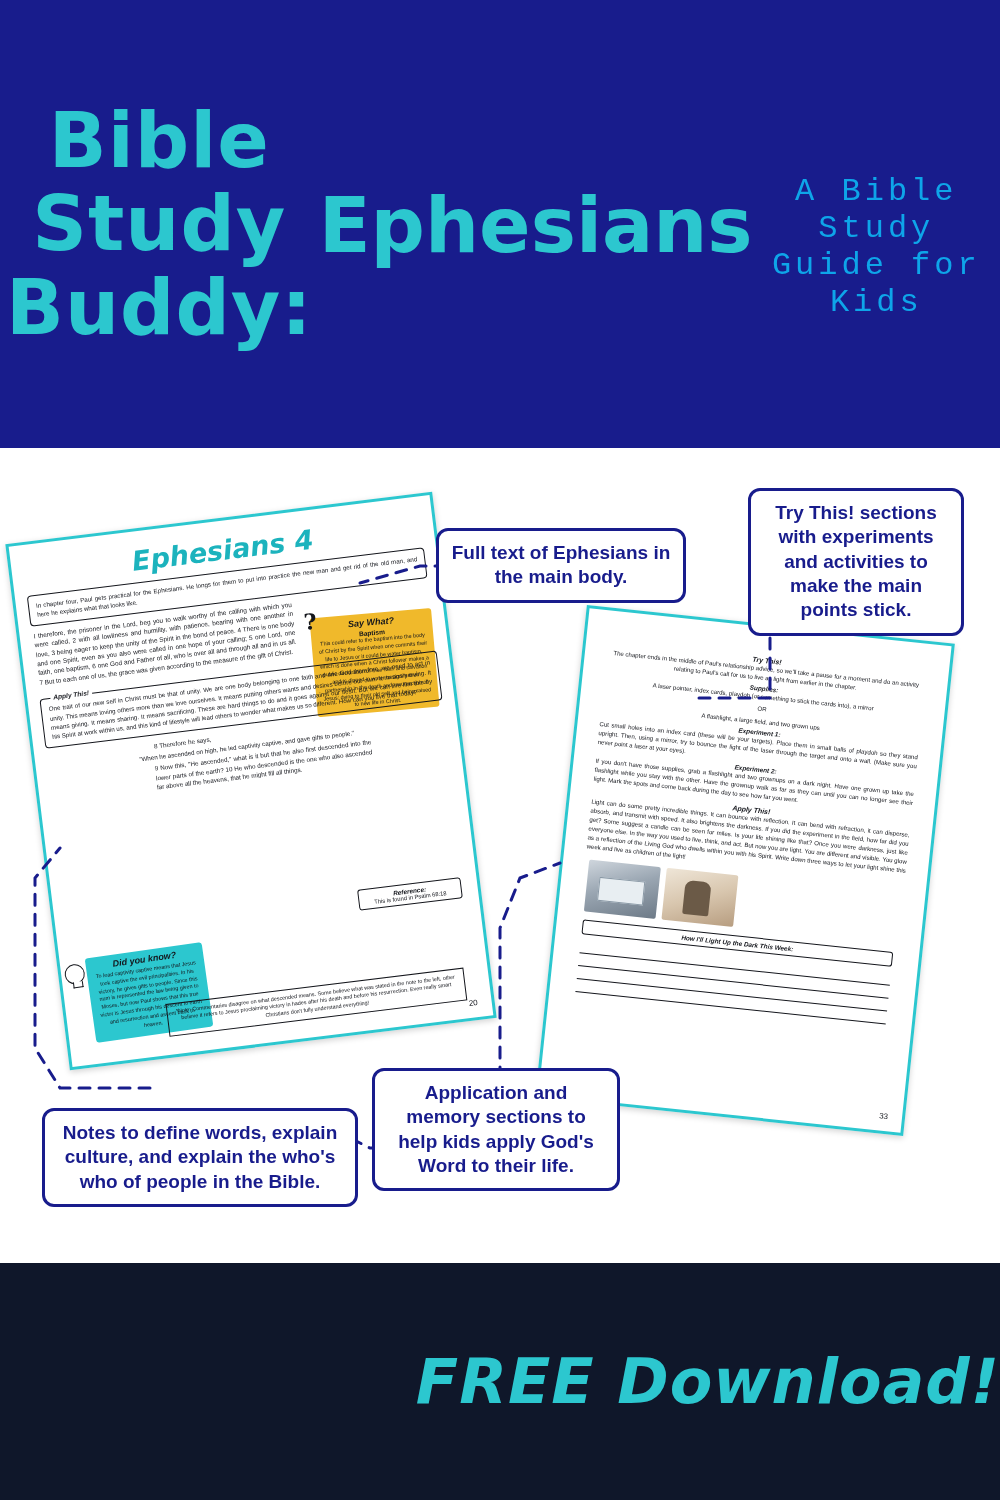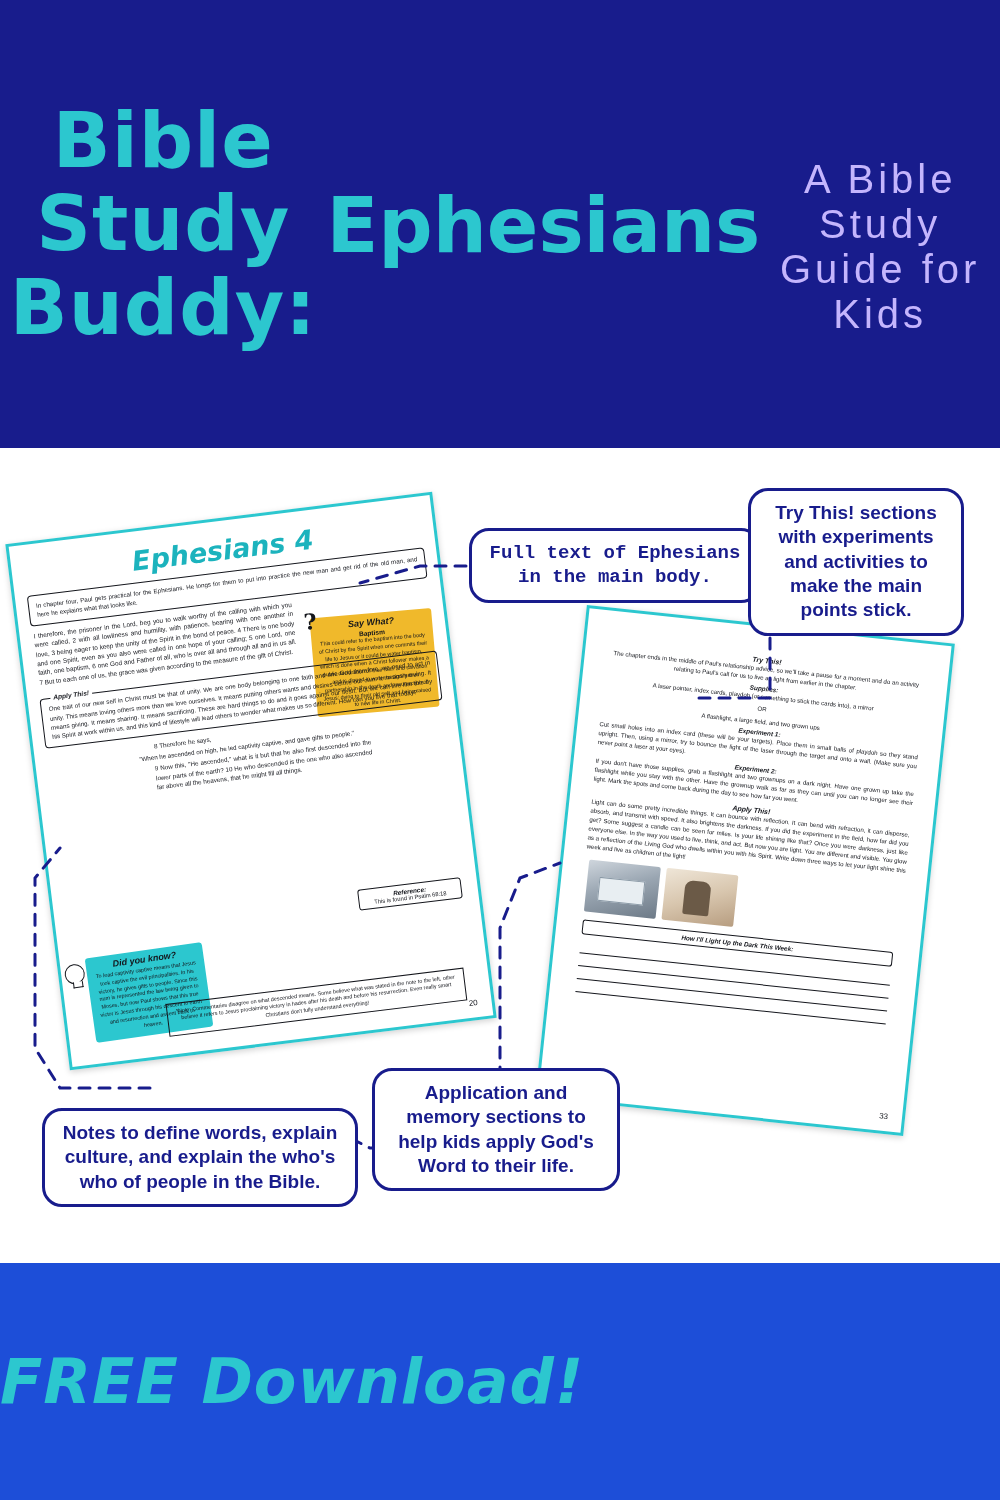--- a/index.html
+++ b/index.html
@@ -20,44 +20,44 @@
   .title-line1 {
     color: #2cc7cf; font-size: 76px; font-weight: bold; letter-spacing: 1px;
     font-family: "DejaVu Sans", sans-serif; line-height: 1.1; text-align: center;
   }
   .title-line2 {
     color: #2cc7cf; font-size: 76px; font-weight: bold;
     font-family: "DejaVu Sans", sans-serif; line-height: 1.15; text-align: left;
     margin-top: 4px;
   }
   .subtitle {
-    color: #c4b5fd; font-size: 40px; letter-spacing: 4px; margin-top: 46px;
-    font-family: Liberation Sans, sans-serif; text-align: center;
+    color: #0ea5e9; font-size: 32px; letter-spacing: 4px; margin-top: 46px;
+    font-family: Liberation Mono, monospace; text-align: center;
   }
 
   
   .footer {
     position: absolute; left: 0; bottom: 0; width: 1000px; height: 237px;
-    background: #1d4ed8; display: flex; align-items: center; justify-content: flex-start;
+    background: #0f172a; display: flex; align-items: center; justify-content: flex-end;
   }
   .footer-text {
     color: #2cc7cf; font-size: 62px; font-weight: bold; font-style: italic;
     font-family: "DejaVu Sans", sans-serif; letter-spacing: 1px;
   }
 
   
   .middle {
     position: absolute; left: 0; top: 448px; width: 1000px; height: 815px;
     background: #ffffff; overflow: hidden;
   }
 
   
   .callout {
     position: absolute; background: #ffffff; border: 3px solid #181c8c;
-    border-radius: 20px; color: #181c8c; font-weight: bold;
+    border-radius: 12px; color: #181c8c; font-weight: bold;
     text-align: center; line-height: 1.28; padding: 10px 12px;
     font-size: 19px; z-index: 30;
   }
   .co-text { display: block; }
 
   
   .connectors { position: absolute; left:0; top:0; width:1000px; height:815px; z-index: 20; }
 
   
   .sheet {
@@ -271,21 +271,21 @@
       <div class="lines">
         <div class="line"></div>
         <div class="line"></div>
         <div class="line"></div>
         <div class="line"></div>
       </div>
 
       <div class="pagenum" style="right:14px; bottom:10px;">33</div>
     </div>
 
-    <div class="callout" style="left:469px; top:80px; width:292px;font-family:Liberation Mono, monospace;">
+    <div class="callout" style="left:436px; top:80px; width:250px;">
       <span class="co-text">Full text of Ephesians in the main body.</span>
     </div>
 
     <div class="callout" style="left:748px; top:40px; width:216px;">
       <span class="co-text">Try This! sections with experiments and activities to make the main points stick.</span>
     </div>
 
     <div class="callout" style="left:42px; top:660px; width:316px;">
       <span class="co-text">Notes to define words, explain culture, and explain the who's who of people in the Bible.</span>
     </div>

